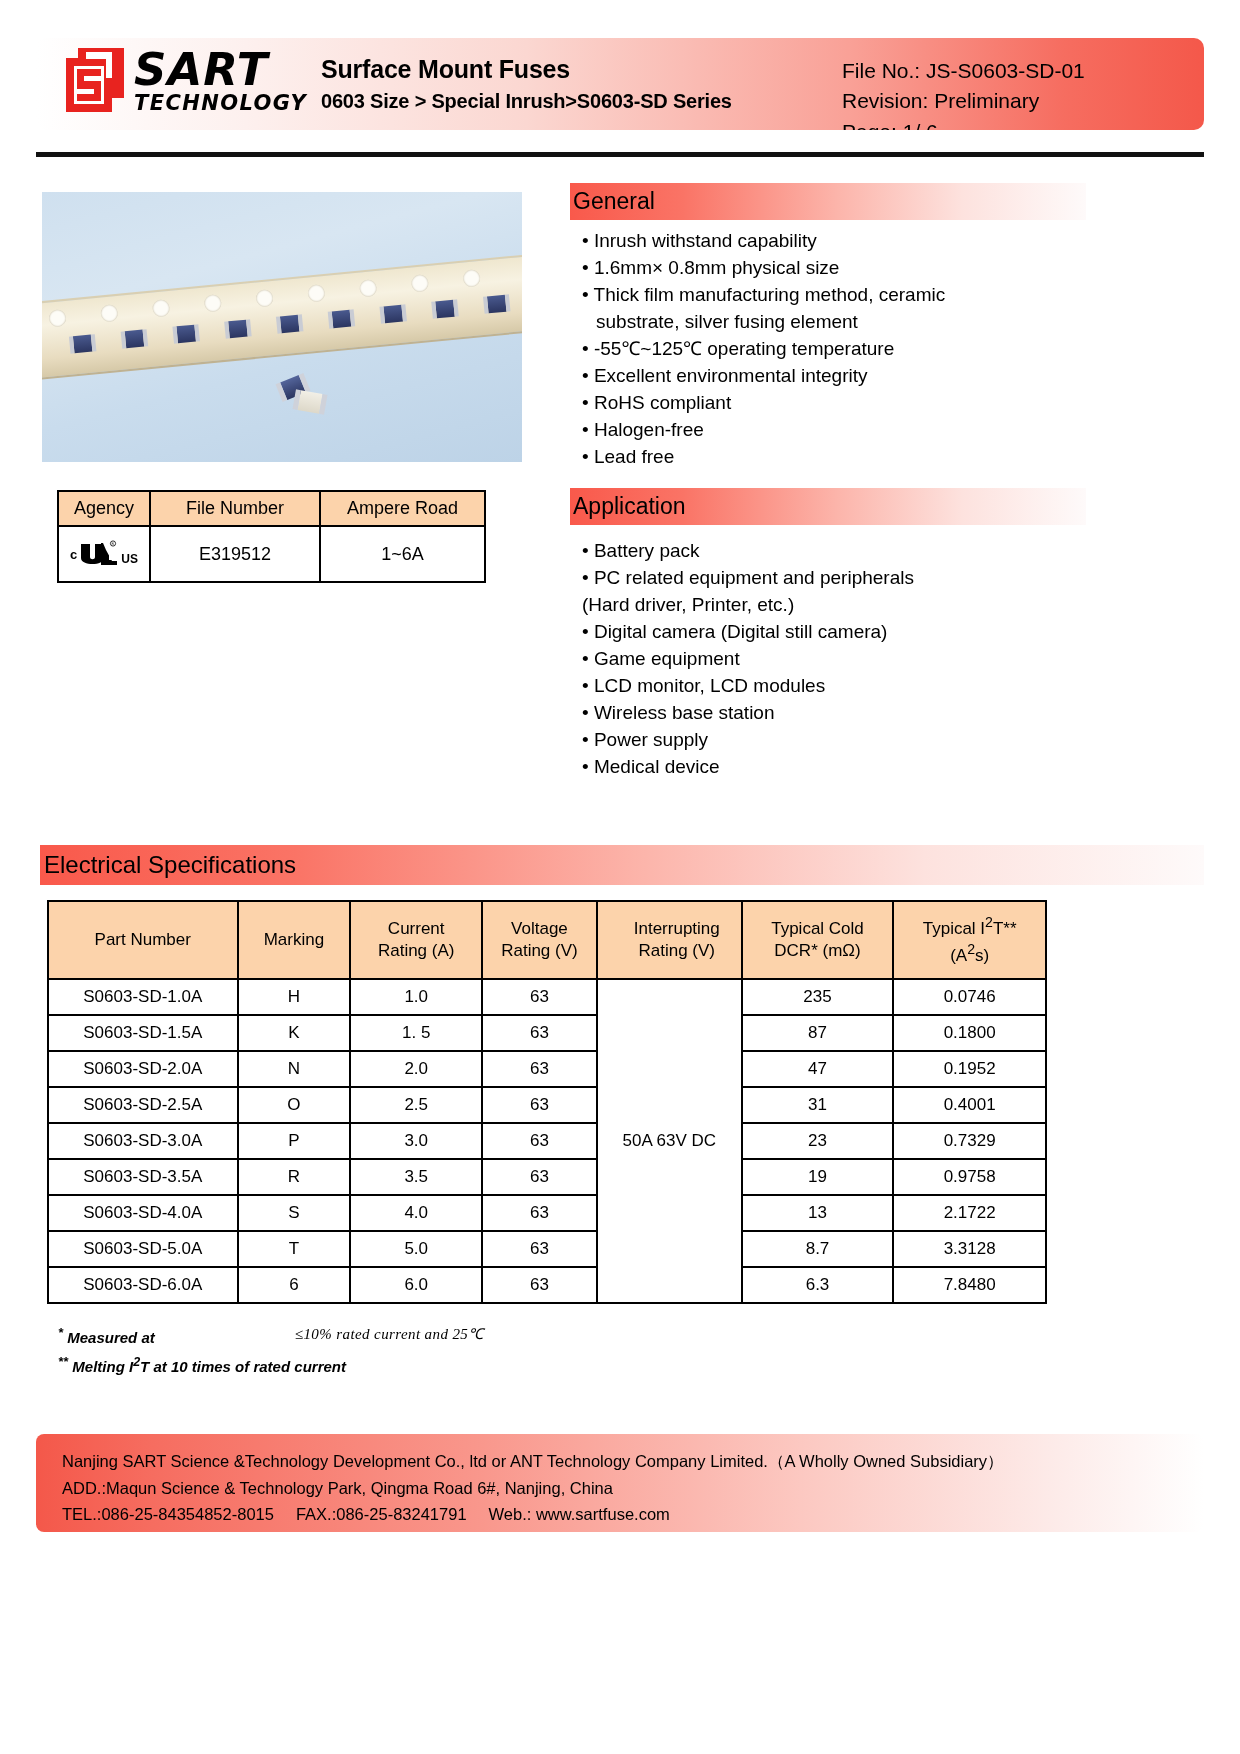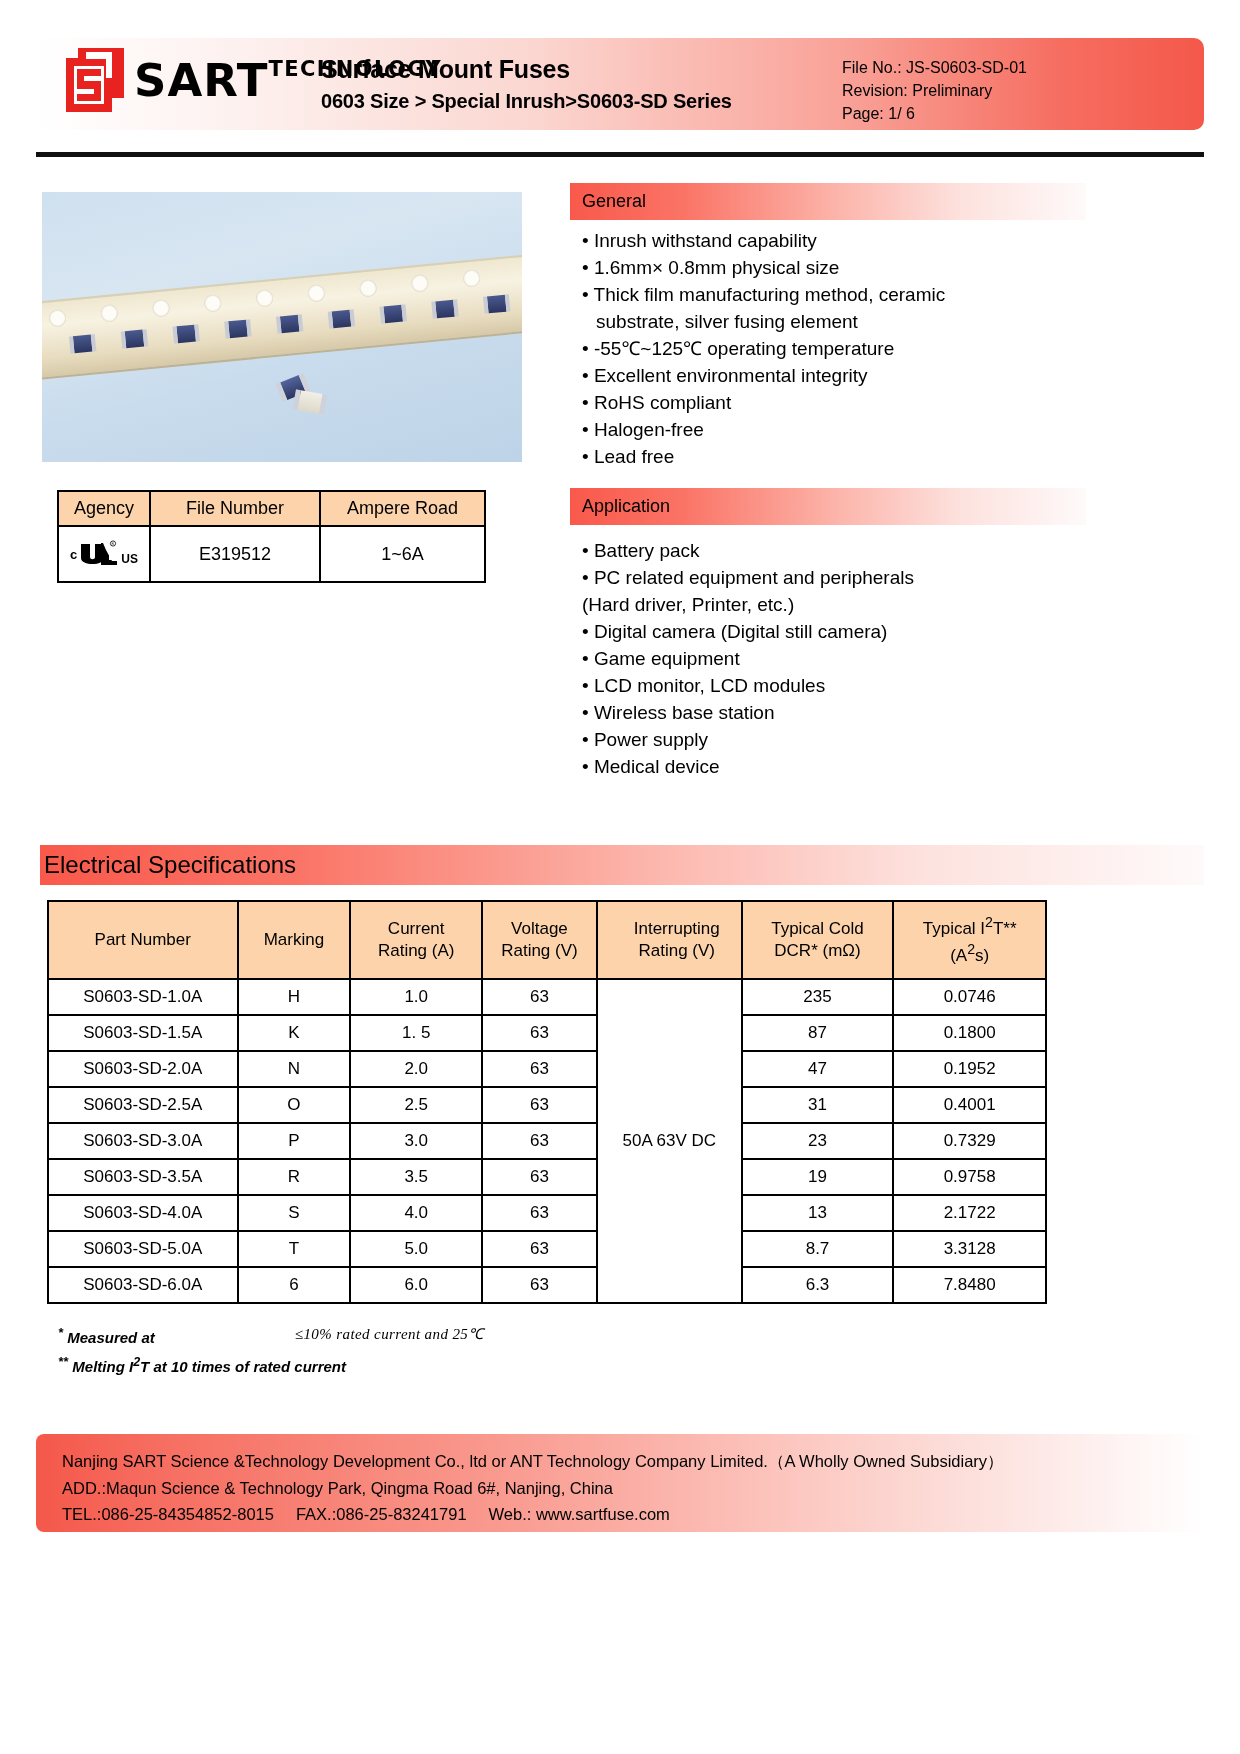--- a/index.html
+++ b/index.html
@@ -19,33 +19,33 @@
     border-radius: 10px 10px 10px 10px;
     background: linear-gradient(to right, #ffffff 0%, #fdf0ee 18%, #fbd7d1 42%, #f9a096 70%, #f66d60 88%, #f4584a 100%);
     overflow: hidden;
   }
   .header-inner { position: relative; width: 100%; height: 100%; }
   .logo-wrap {
     position: absolute; left: 28px; top: 8px;
     display: flex; align-items: center; gap: 8px;
   }
   .logo-mark { width: 62px; height: 68px; }
-  .logo-text { display: flex; flex-direction: row; line-height: 1; }
+  .logo-text { display: flex; flex-direction: column; line-height: 1; font-style: italic; }
   .logo-sart {
     font-size: 45px; font-weight: bold; letter-spacing: 1px;
     font-family: "DejaVu Sans", sans-serif;
   }
   .logo-tech {
     font-size: 21px; font-weight: bold; letter-spacing: 1.4px;
     font-family: "DejaVu Sans", sans-serif; margin-top: 1px;
   }
   .title-block { position: absolute; left: 285px; top: 17px; }
   .title-main { font-size: 25px; font-weight: bold; letter-spacing: -0.2px; }
   .title-sub  { font-size: 20px; font-weight: bold; margin-top: 6px; letter-spacing: -0.2px; }
-  .fileinfo { position: absolute; left: 806px; top: 18px; font-size: 16px; line-height: 1.45; }
+  .fileinfo { position: absolute; left: 806px; top: 18px; font-size: 21px; line-height: 1.45; }
 
   .hrule {
     position: absolute; left: 36px; top: 152px; width: 1168px; height: 5px;
     background: #111;
   }
 
   
   .photo {
     position: absolute; left: 42px; top: 192px; width: 480px; height: 270px;
     background: linear-gradient(165deg,#cfe0ef 0%, #d8e6f2 30%, #c9dced 60%, #bdd3e7 100%);
@@ -94,21 +94,21 @@
   .ul-mark { display: flex; align-items: center; justify-content: center; gap: 2px; }
   .ul-c { font-size: 13px; font-weight: bold; }
   .ul-us { font-size: 12px; font-weight: bold; align-self: flex-end; margin-bottom: 2px; }
 
   
   .banner {
     position: absolute; height: 37px;
     background: linear-gradient(to right, #f9594b 0%, #fa7466 22%, #fcb5ab 52%, #fde2de 76%, #fefafa 100%);
     display: flex; align-items: center;
   }
-  .banner span { font-size: 18px; padding-left: 12px; }
+  .banner span { font-size: 23px; padding-left: 3px; }
   .banner-general { left: 570px; top: 183px; width: 516px; }
   .banner-app     { left: 570px; top: 488px; width: 516px; }
   .banner-espec   { left: 40px;  top: 845px; width: 1164px; height: 40px; }
   .banner-espec span { font-size: 24px; padding-left: 4px; }
 
   .bullets { position: absolute; font-size: 19px; line-height: 1.42; }
   .bullets-general { left: 582px; top: 228px; width: 510px; }
   .bullets-app     { left: 582px; top: 538px; width: 510px; }
   .bullets div { white-space: nowrap; }
   .bullets .wrap2 { padding-left: 14px; }

